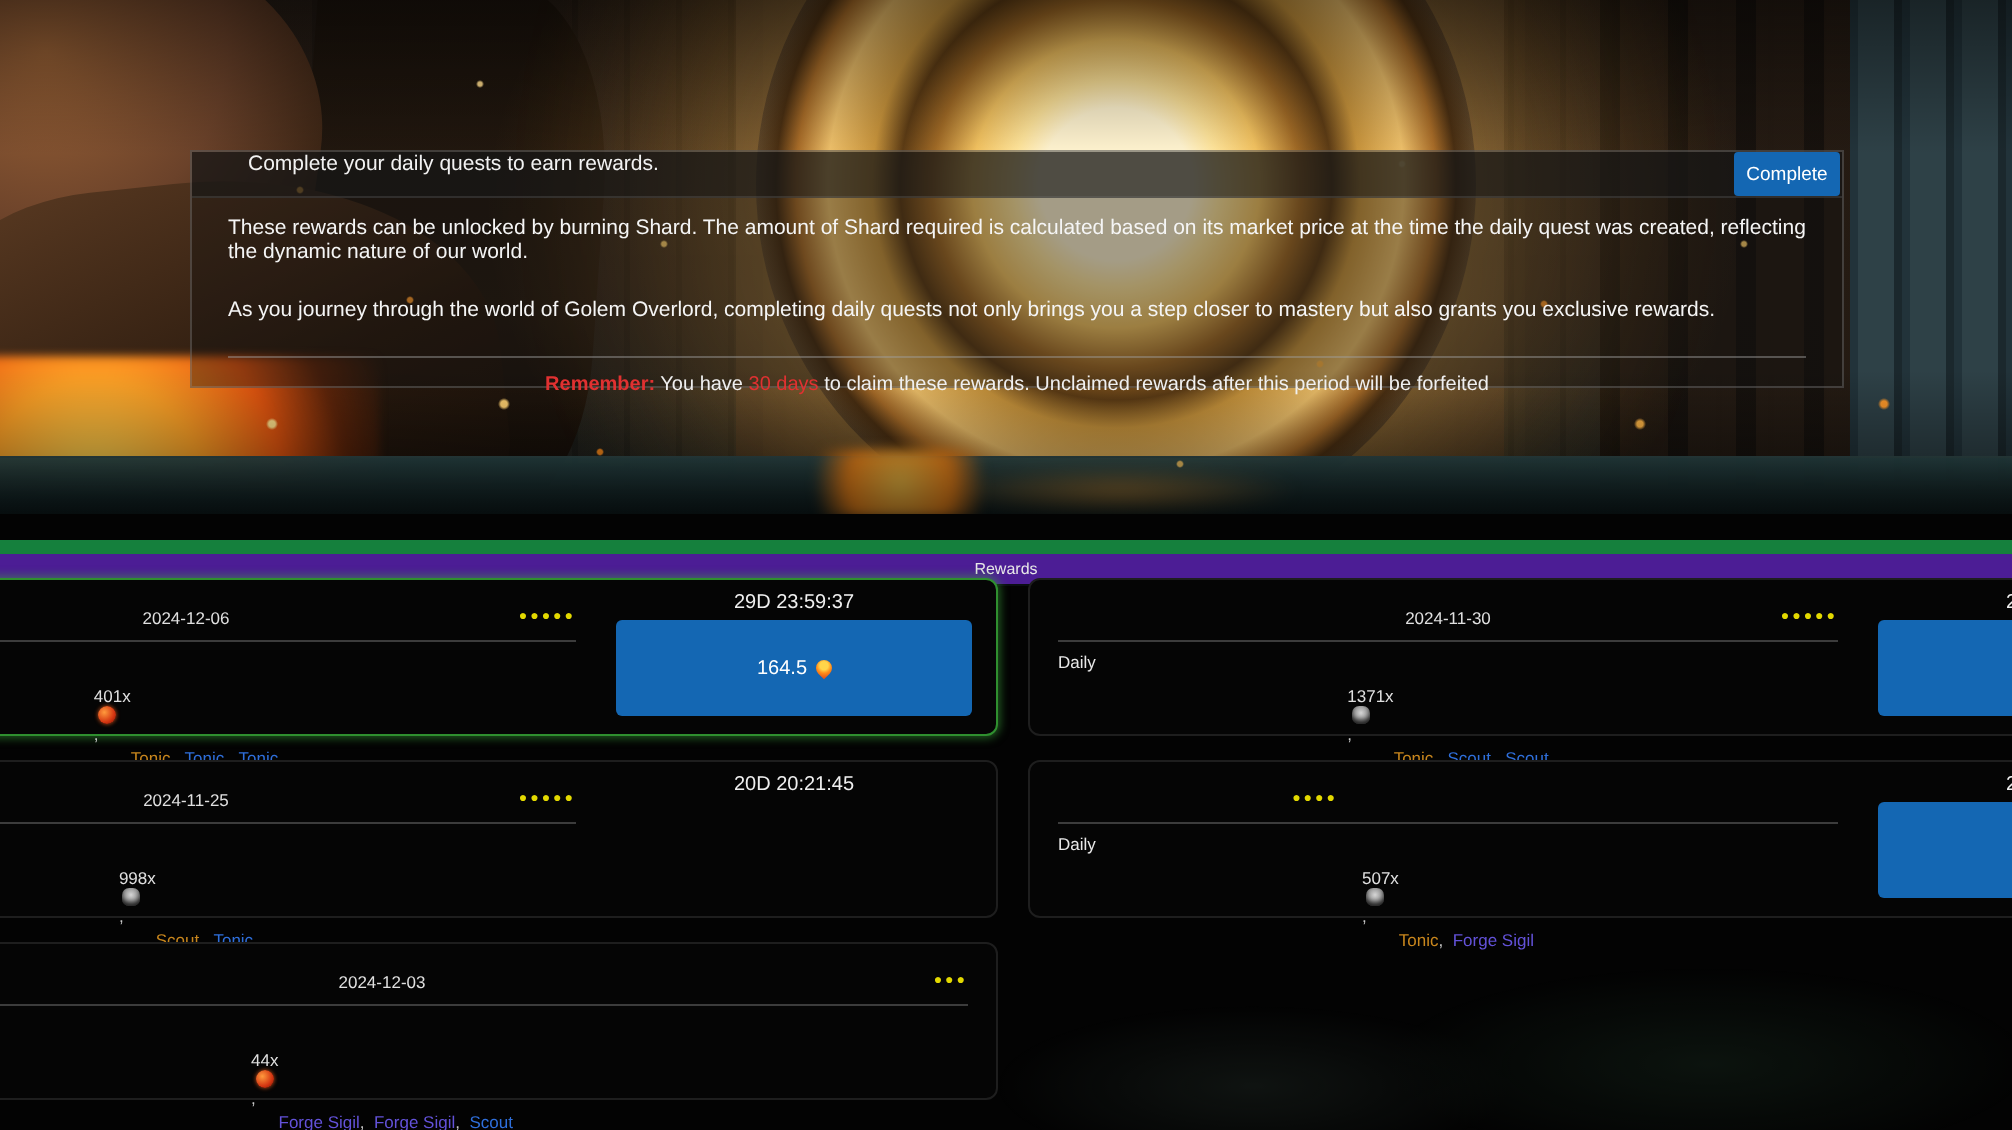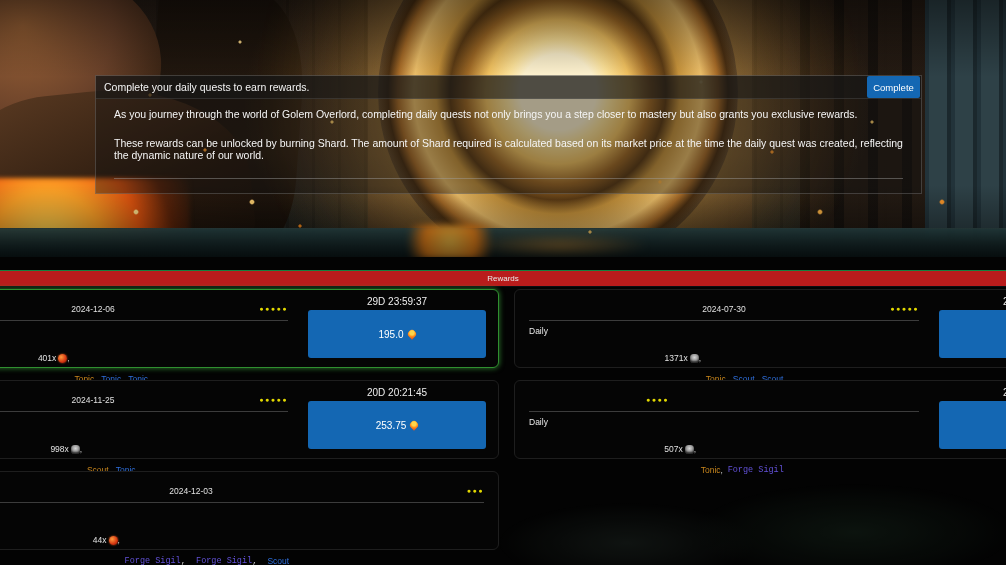--- a/index.html
+++ b/index.html
@@ -58,35 +58,35 @@
       radial-gradient(circle 2px at 240px 42px,#ffda8a 0 1px,transparent 2px),
       radial-gradient(circle 3px at 136px 212px,#ffe08a 0 1.6px,transparent 3px),
       radial-gradient(circle 2px at 590px 232px,#ffcf6a 0 1.2px,transparent 2px);}
   .vignette{position:absolute;inset:0;
         background:linear-gradient(180deg,rgba(0,0,0,.45),transparent 30%,transparent 72%,rgba(0,0,0,.55));}
 
   
   .info-panel{position:absolute;left:95px;top:75px;width:825px;height:117px;
         border:1px solid rgba(140,140,140,.35);background:rgba(16,16,16,.38);}
   .info-header{position:relative;height:22px;background:rgba(24,24,24,.6);
-        border-bottom:1px solid rgba(120,120,120,.25);display:flex;align-items:center;}
+        border-bottom:1px solid rgba(120,120,120,.25);display:flex;padding-left:20px;}
   .info-header-text{padding-left:8px;font-size:10.5px;color:#f2f2f2;}
   .history-btn{position:absolute;right:1px;top:0;height:22px;width:53px;border:none;
         background:#1467b3;color:#fff;font-size:9.5px;font-family:inherit;border-radius:2px;cursor:pointer;}
   .info-body{padding:9px 18px 0 18px;font-size:10.5px;color:#f5f5f5;}
   .info-body p{margin:0 0 17px 0;}
   .info-divider{border:none;border-top:1px solid rgba(160,160,160,.45);margin:0 18px 8px 18px;}
   .remember{text-align:center;font-size:10px;color:#f0f0f0;}
   .red{color:#e03131;font-weight:bold;}
   .red2{color:#e03131;}
 
   
   .rewards-bar{position:absolute;left:0;top:270px;width:1006px;height:15px;
-        background:#b91c1c;display:flex;align-items:center;justify-content:center;
-        font-size:8px;color:#e8e8e8;border-top:1px solid #15803d;border-bottom:1px solid #0a0e12;}
+        background:#4c1d95;display:flex;align-items:center;justify-content:center;
+        font-size:8px;color:#e8e8e8;border-top:7px solid #15803d;border-bottom:1px solid #0a0e12;}
 
   
   .bg-lower{position:absolute;left:500px;top:455px;width:506px;height:110px;opacity:.5;
         background:radial-gradient(ellipse 200px 60px at 70% 70%,#15241a,transparent 80%),
                    radial-gradient(ellipse 160px 50px at 25% 80%,#1c2420,transparent 80%);}
 
   
   .card{position:absolute;width:616px;height:79px;background:#050505;
         border:1px solid #1e1e1e;border-radius:6px;display:flex;box-sizing:border-box;}
   .card.highlight{border-color:#2f8f2f;box-shadow:0 0 5px 1px rgba(60,170,60,.55);}
@@ -95,35 +95,35 @@
   .c4{left:-117px;top:471px}
 
   .card-info{flex:1;padding:12px 14px 8px 14px;min-width:0;}
   .card-top{display:flex;align-items:center;height:14px;font-size:8.5px;}
   .card-type{width:70px;color:#e8e8e8;text-align:left;margin-top:43px;}
   .card-date{flex:1;text-align:center;color:#e0e0e0;}
   .card-stars{width:70px;text-align:right;color:#e3d900;font-size:7px;letter-spacing:1.5px;line-height:14px;}
   .card-divider{border-top:1px solid #3c3c3c;margin-top:4px;}
   .card-items{margin-top:10px;display:flex;justify-content:center;align-items:center;
         font-size:8.5px;color:#e0e0e0;white-space:nowrap;}
-  .amount-group{display:inline-flex;align-items:flex-end;}
+  .amount-group{display:inline-flex;align-items:flex-start;flex-direction:column;}
   .amount-group::after{content:",\00a0\00a0";color:#c9c9c9;}
   .item-icon{display:inline-block;width:9px;height:9px;margin-left:2px;vertical-align:middle;}
   .icon-shard{border-radius:50%;
         background:radial-gradient(circle at 35% 35%,#ff9a3d,#d43511 60%,#7a1505 95%);
         box-shadow:0 0 2px rgba(255,100,30,.8);}
   .icon-golem{border-radius:40%;
         background:radial-gradient(circle at 50% 38%,#d6d6d6,#8e8e8e 55%,#3f3f3f 95%);
         box-shadow:inset 0 -2px 2px rgba(0,0,0,.6);}
   .item::after{content:",\00a0\00a0";color:#c9c9c9;}
   .item:last-child::after{content:"";}
   .item{cursor:pointer;margin-top:43px;}
   [data-rarity="orange"]{color:#c8861d;}
   [data-rarity="blue"]{color:#2f6fdb;}
-  [data-rarity="purple"]{color:#6352d9;font-family:Liberation Mono, monospace;}
+  [data-rarity="purple"]{color:#6352d9;}
 
   .card-right{width:196px;display:flex;flex-direction:column;padding:6px 12px 9px 6px;box-sizing:border-box;}
   .card-timer{height:12px;text-align:center;font-size:10px;color:#efefef;}
   .clipped .card-timer{text-align:left;padding-left:64px;}
   .burn-button{flex:1;margin-top:2px;border:none;border-radius:3px;background:#1467b3;
         color:#fff;font-size:10px;font-family:inherit;cursor:pointer;
         display:flex;align-items:center;justify-content:center;gap:4px;}
   .flame{display:inline-block;width:8px;height:8px;border-radius:0 50% 50% 50%;
         transform:rotate(-135deg);
         background:radial-gradient(circle at 60% 60%,#ffd54a 0 30%,#ff8c1a 55%,#e5531a 90%);}
@@ -150,24 +150,27 @@
     <div class="sparks"></div>
     <div class="vignette"></div>
   </div>
 
   <div class="info-panel">
     <div class="info-header">
       <span class="info-header-text">Complete your daily quests to earn rewards.</span>
       <button class="history-btn">Complete</button>
     </div>
     <div class="info-body">
+      <p>These rewards can be unlocked by burning Shard. The amount of Shard required is calculated based on its market price at the time the daily quest was created, reflecting the dynamic nature of our world.</p>
       <p>As you journey through the world of Golem Overlord, completing daily quests not only brings you a step closer to mastery but also grants you exclusive rewards.</p>
-      <p>These rewards can be unlocked by burning Shard. The amount of Shard required is calculated based on its market price at the time the daily quest was created, reflecting the dynamic nature of our world.</p>
     </div>
     <hr class="info-divider">
+    <div class="remember">
+      <span class="red">Remember:</span><span> You have </span><span class="red2">30 days</span><span> to claim these rewards. Unclaimed rewards after this period will be forfeited</span>
+    </div>
   </div>
 
   <div class="rewards-bar">
     <span>Rewards</span>
   </div>
 
   <div class="bg-lower"></div>
 
   <div class="card c0 highlight">
     <div class="card-info">
@@ -183,31 +186,31 @@
             <span class="item-icon icon-shard"></span>
           </span>
         <span class="item" data-rarity="orange">Tonic</span>
         <span class="item" data-rarity="blue">Tonic</span>
         <span class="item" data-rarity="blue">Tonic</span>
       </div>
     </div>
     <div class="card-right">
       <div class="card-timer">29D 23:59:37</div>
       <button class="burn-button">
-        <span>195.0</span>
+        <span>164.5</span>
         <span class="flame"></span>
       </button>
     </div>
   </div>
 
   <div class="card c1 clipped">
     <div class="card-info">
       <div class="card-top">
         <span class="card-type">Daily</span>
-        <span class="card-date">2024-07-30</span>
+        <span class="card-date">2024-11-30</span>
         <span class="card-stars">●●●●●</span>
       </div>
       <div class="card-divider"></div>
       <div class="card-items">
         <span class="amount-group">
             <span>1371x</span>
             <span class="item-icon icon-golem"></span>
           </span>
         <span class="item" data-rarity="orange">Tonic</span>
         <span class="item" data-rarity="blue">Scout</span>
@@ -234,24 +237,20 @@
         <span class="amount-group">
             <span>998x</span>
             <span class="item-icon icon-golem"></span>
           </span>
         <span class="item" data-rarity="orange">Scout</span>
         <span class="item" data-rarity="blue">Tonic</span>
       </div>
     </div>
     <div class="card-right">
       <div class="card-timer">20D 20:21:45</div>
-      <button class="burn-button">
-        <span>253.75</span>
-        <span class="flame"></span>
-      </button>
     </div>
   </div>
 
   <div class="card c3 clipped">
     <div class="card-info">
       <div class="card-top">
         <span class="card-type">Daily</span>
         <span class="card-stars">●●●●</span>
       </div>
       <div class="card-divider"></div>

